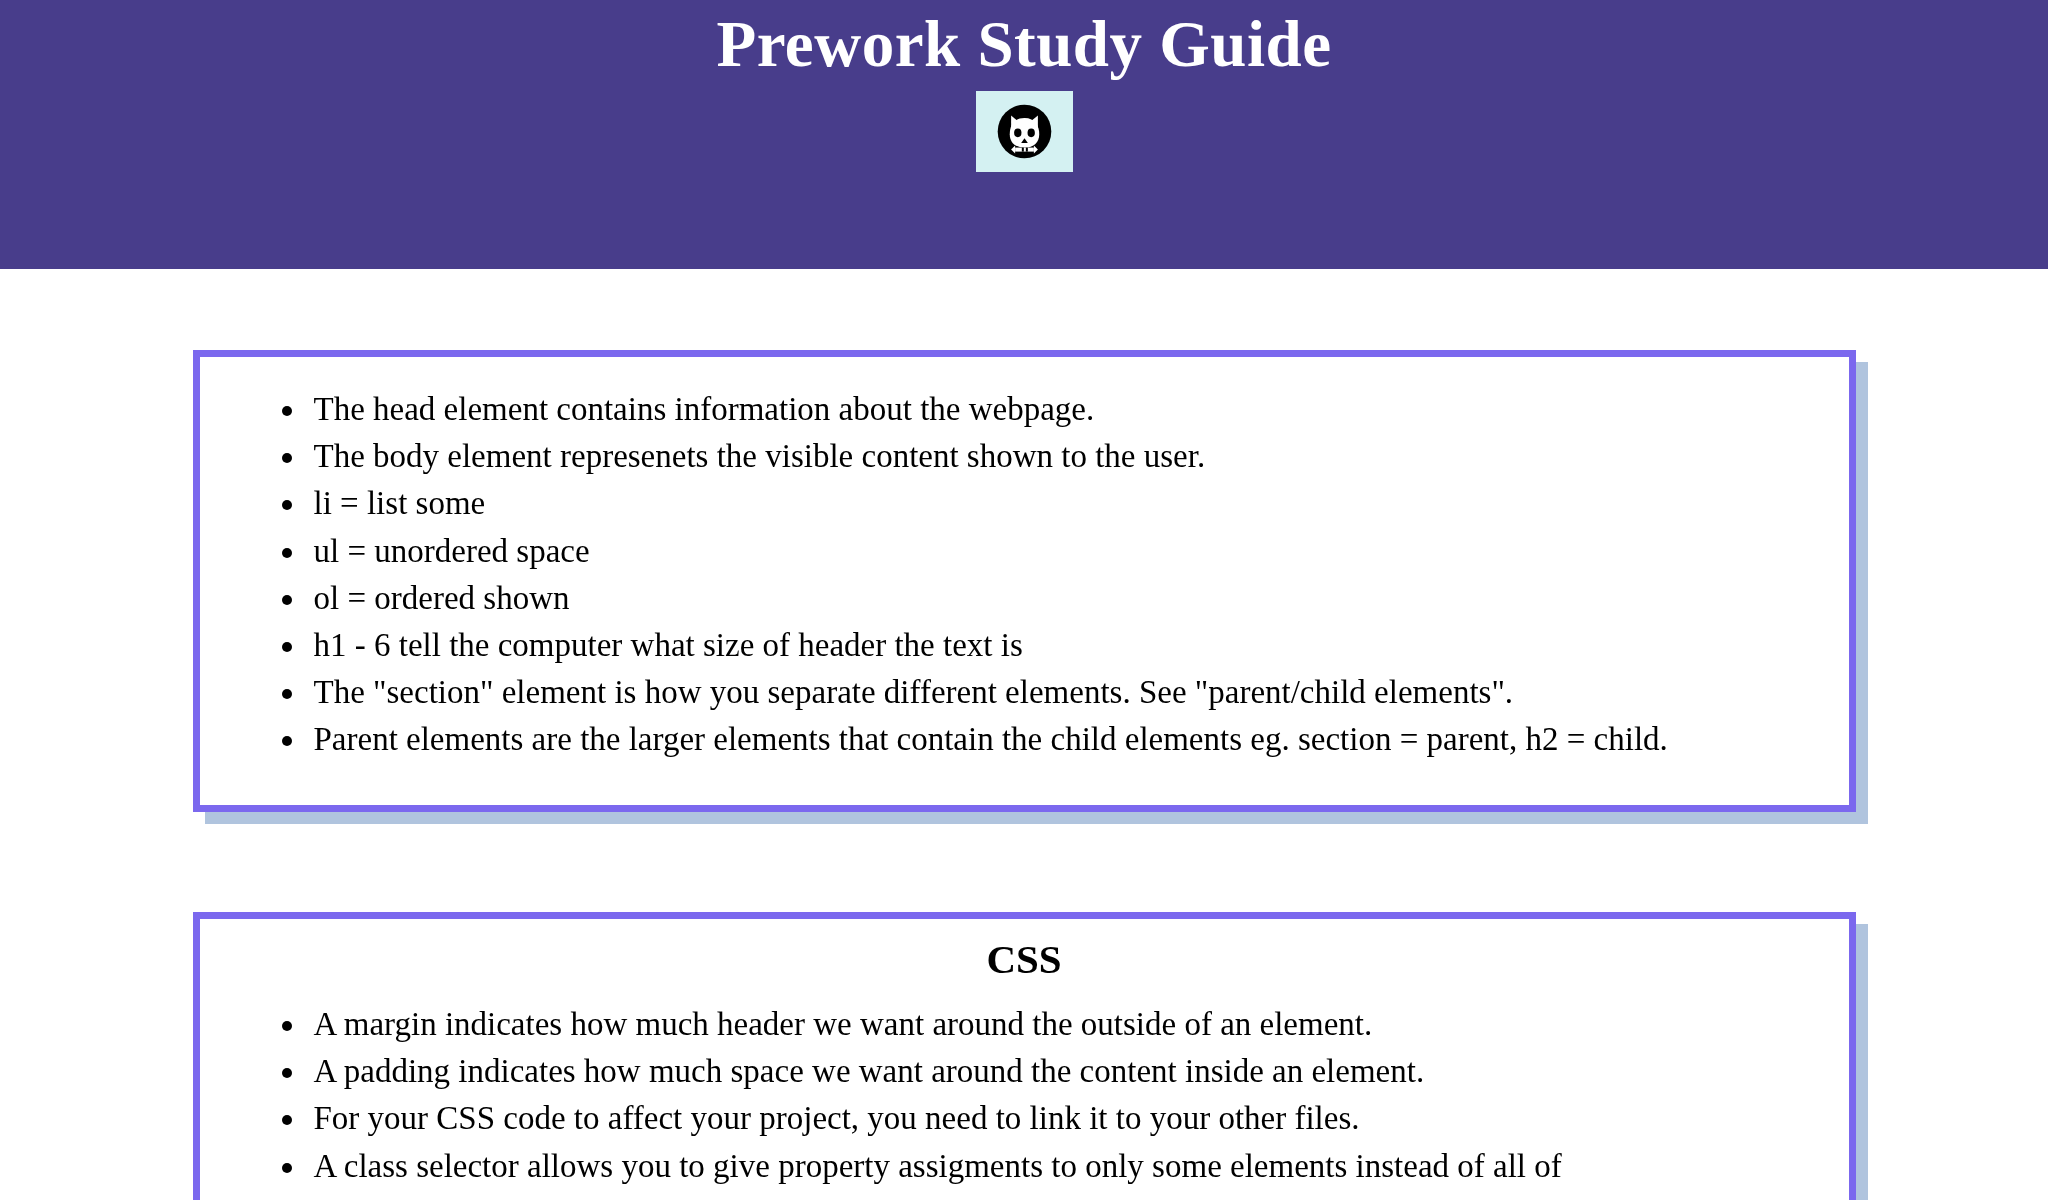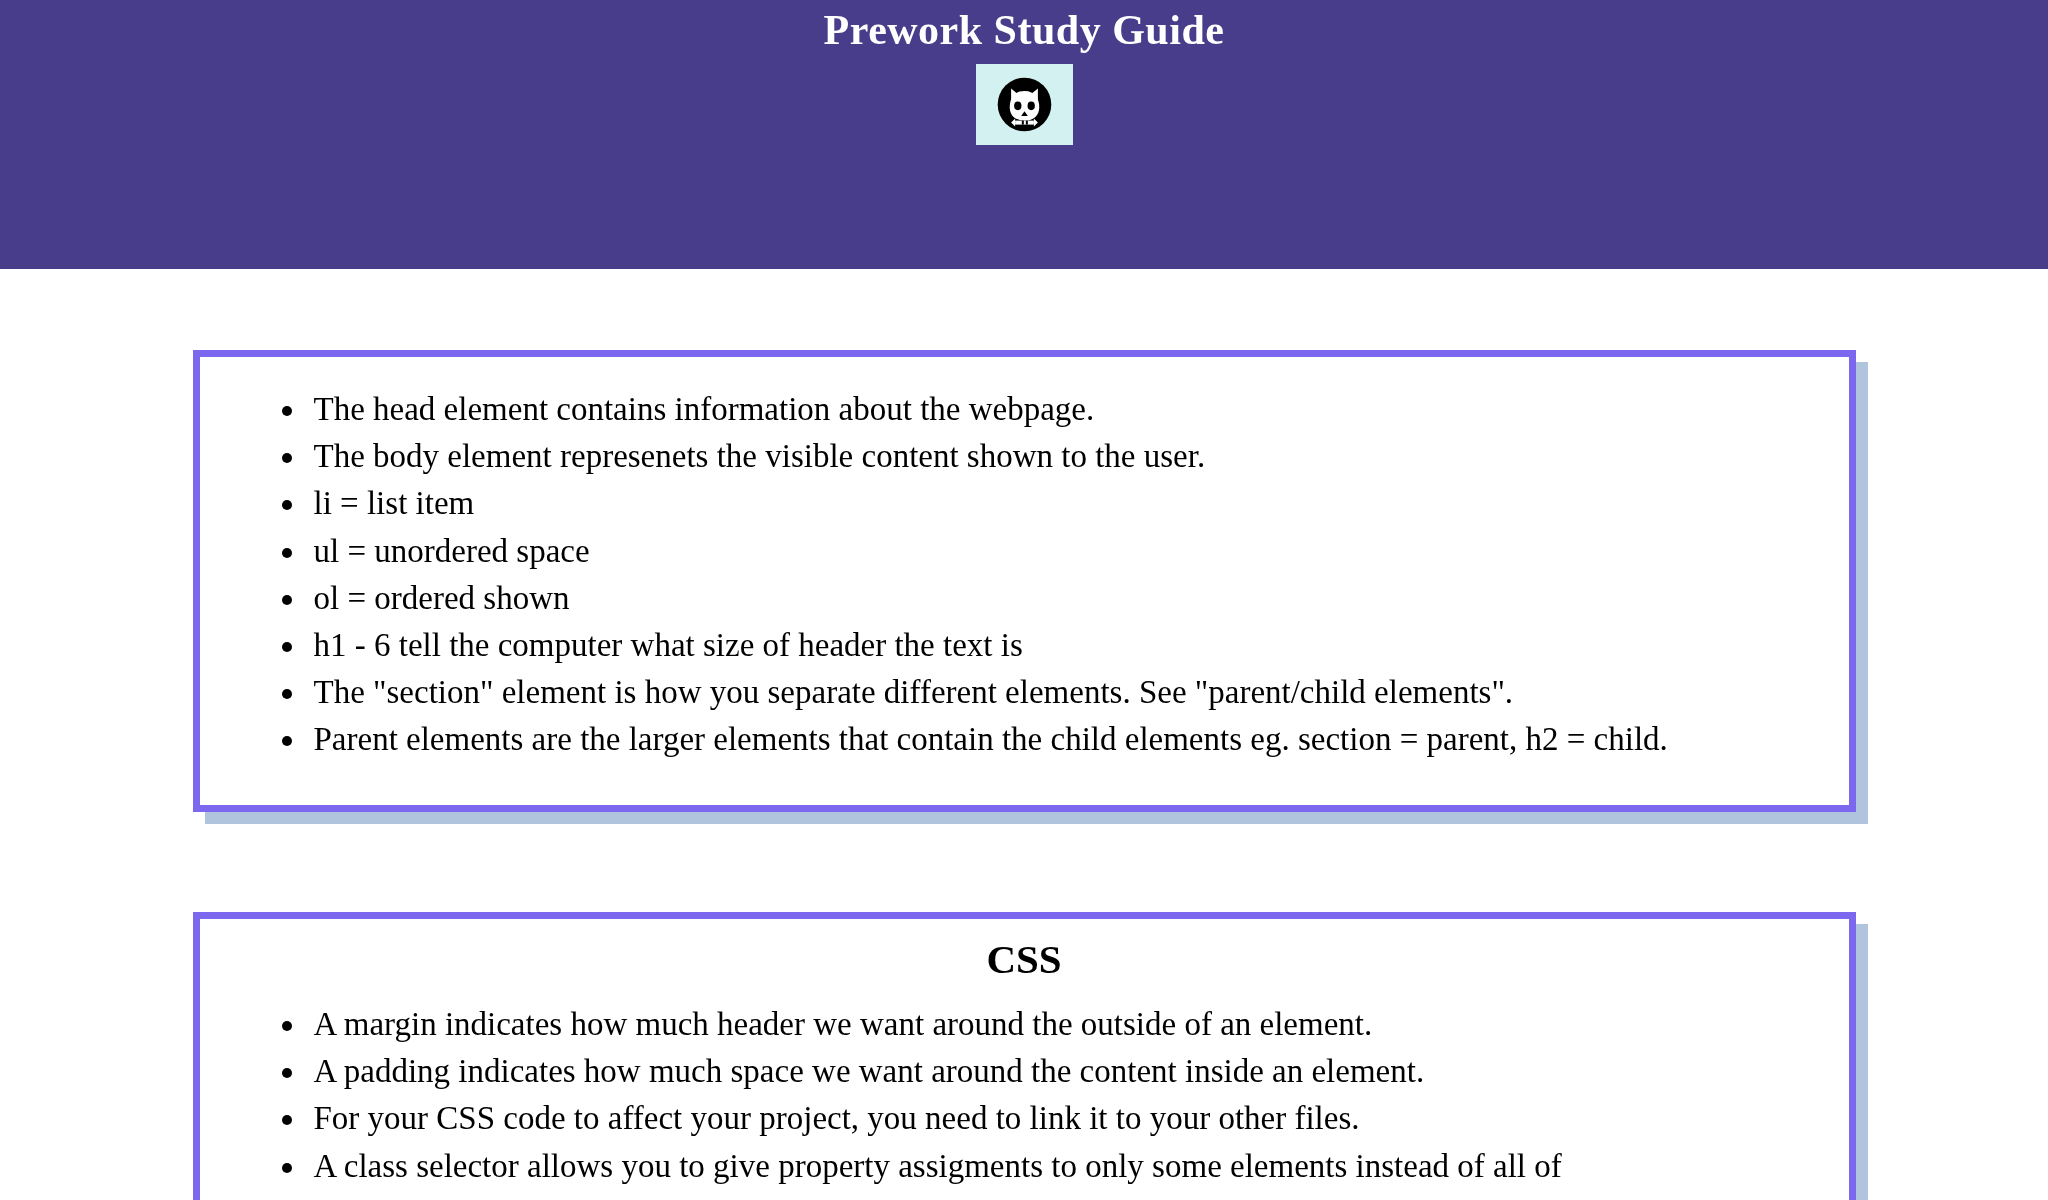--- a/index.html
+++ b/index.html
@@ -21,21 +21,21 @@
     height: 269px;
     box-sizing: border-box;
     padding: 0;
     text-align: center;
     position: relative;
     overflow: hidden;
   }
   .site-title {
     margin: 0;
     padding-top: 6px;
-    font-size: 42px;
+    font-size: 65px;
     font-weight: bold;
     color: #ffffff;
     letter-spacing: 0.5px;
     line-height: 1.18;
     font-family: "Liberation Serif", "DejaVu Serif", serif;
   }
   .logo-wrap {
     margin: 8px auto 0 auto;
     width: 97px;
     height: 81px;
@@ -131,21 +131,21 @@
   </div>
 
 </header>
 
 <main class="main">
 
   <section class="card card-html">
     <ul class="card-list">
       <li>The head element contains information about the webpage.</li>
       <li>The body element represenets the visible content shown to the user.</li>
-      <li>li = list item</li>
+      <li>li = list some</li>
       <li>ul = unordered space</li>
       <li>ol = ordered shown</li>
       <li>h1 - 6 tell the computer what size of header the text is</li>
       <li>The "section" element is how you separate different elements. See "parent/child elements".</li>
       <li>Parent elements are the larger elements that contain the child elements eg. section = parent, h2 = child.</li>
     </ul>
   </section>
 
   <section class="card card-css">
     <h3 class="card-title">CSS</h3>

